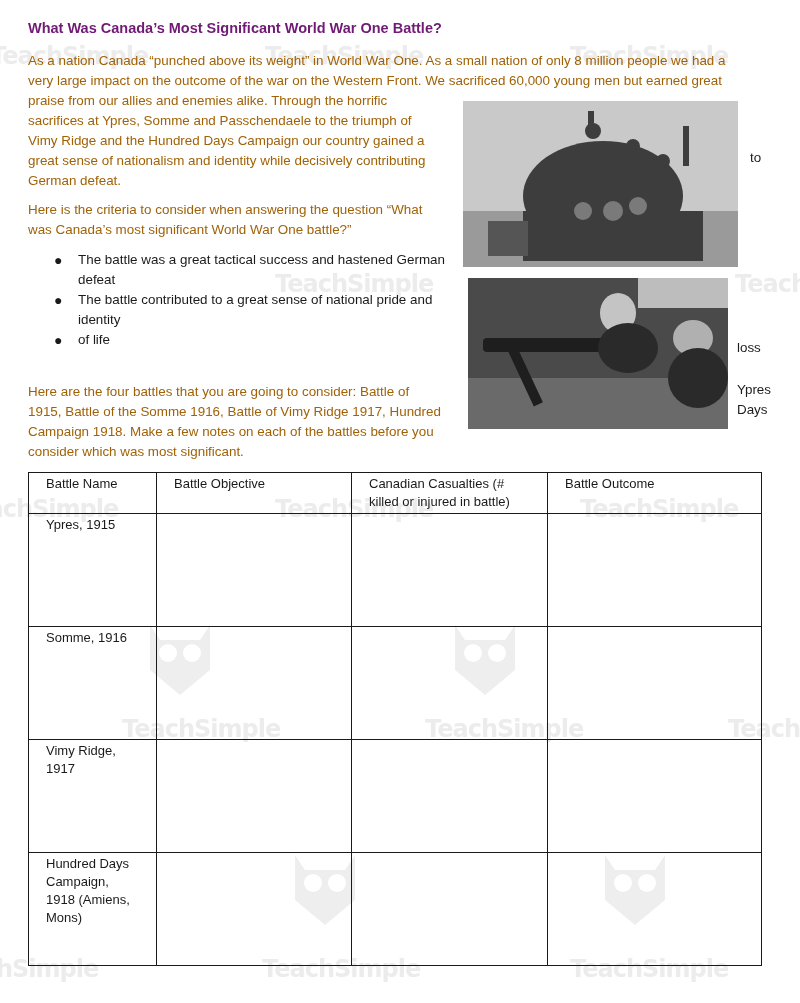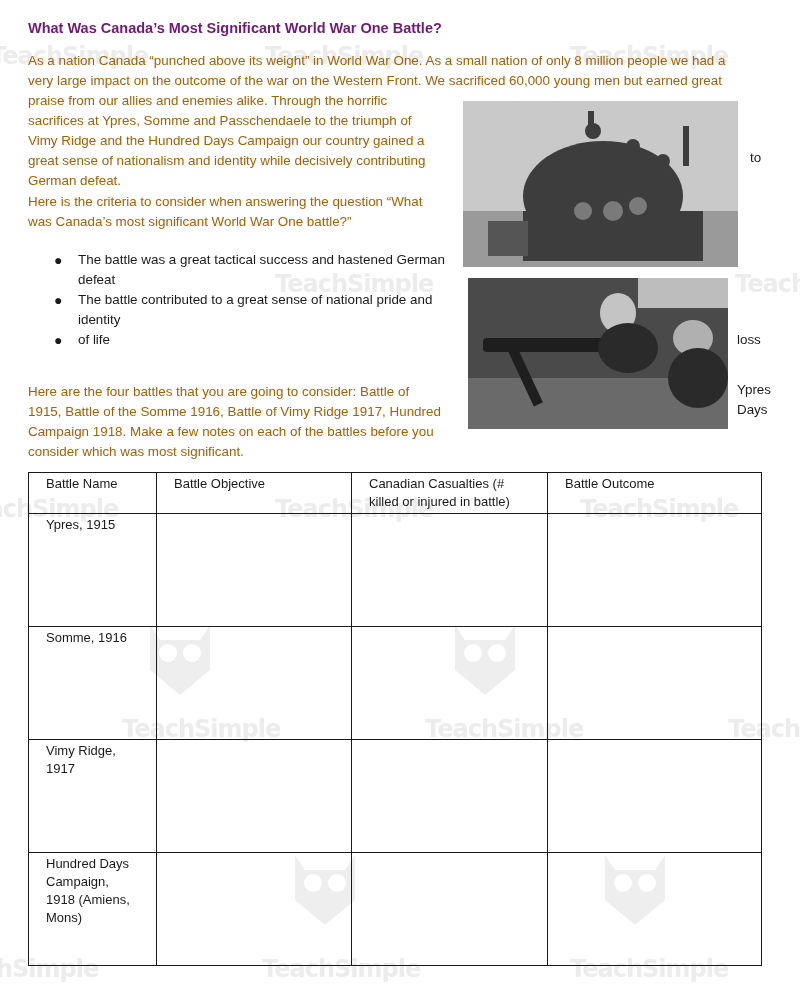--- a/index.html
+++ b/index.html
@@ -127,42 +127,42 @@
     <rect x="0" y="100" width="260" height="51" fill="#6a6a6a"></rect>
     <rect x="15" y="60" width="170" height="14" rx="4" fill="#1e1e1e"></rect>
     <rect x="40" y="72" width="10" height="60" fill="#1e1e1e" transform="rotate(-25 45 72)"></rect>
     <ellipse cx="150" cy="35" rx="18" ry="20" fill="#c4c4c4"></ellipse>
     <ellipse cx="225" cy="60" rx="20" ry="18" fill="#b0b0b0"></ellipse>
     <ellipse cx="160" cy="70" rx="30" ry="25" fill="#2a2a2a"></ellipse>
     <ellipse cx="230" cy="100" rx="30" ry="30" fill="#2a2a2a"></ellipse>
   </svg>
 </div>
 
-<div class="para" style="top:192px;">
+<div class="para" style="top:200px;">
   <div class="line">Here is the criteria to consider when answering the question “What</div>
   <div class="line">was Canada’s most significant World War One battle?”</div>
 </div>
 
 <ul class="crit">
   <li>
     <span class="bullet">●</span>
     <div>The battle was a great tactical success and hastened German</div>
     <div>defeat</div>
   </li>
   <li>
     <span class="bullet">●</span>
     <div>The battle contributed to a great sense of national pride and</div>
     <div>identity</div>
   </li>
   <li>
     <span class="bullet">●</span>
     <div>of life</div>
   </li>
 </ul>
-<div class="side" style="left:737px;top:332px;">loss</div>
+<div class="side" style="left:737px;top:340px;">loss</div>
 
 <div class="para" style="top:382px;">
   <div class="line">Here are the four battles that you are going to consider:  Battle of</div>
   <div class="line">1915, Battle of the Somme 1916, Battle of Vimy Ridge 1917, Hundred</div>
   <div class="line">Campaign 1918.  Make a few notes on each of the battles before you</div>
   <div class="line">consider which was most significant.</div>
 </div>
 <div class="side" style="left:737px;top:382px;">Ypres</div>
 <div class="side" style="left:737px;top:402px;">Days</div>
 

